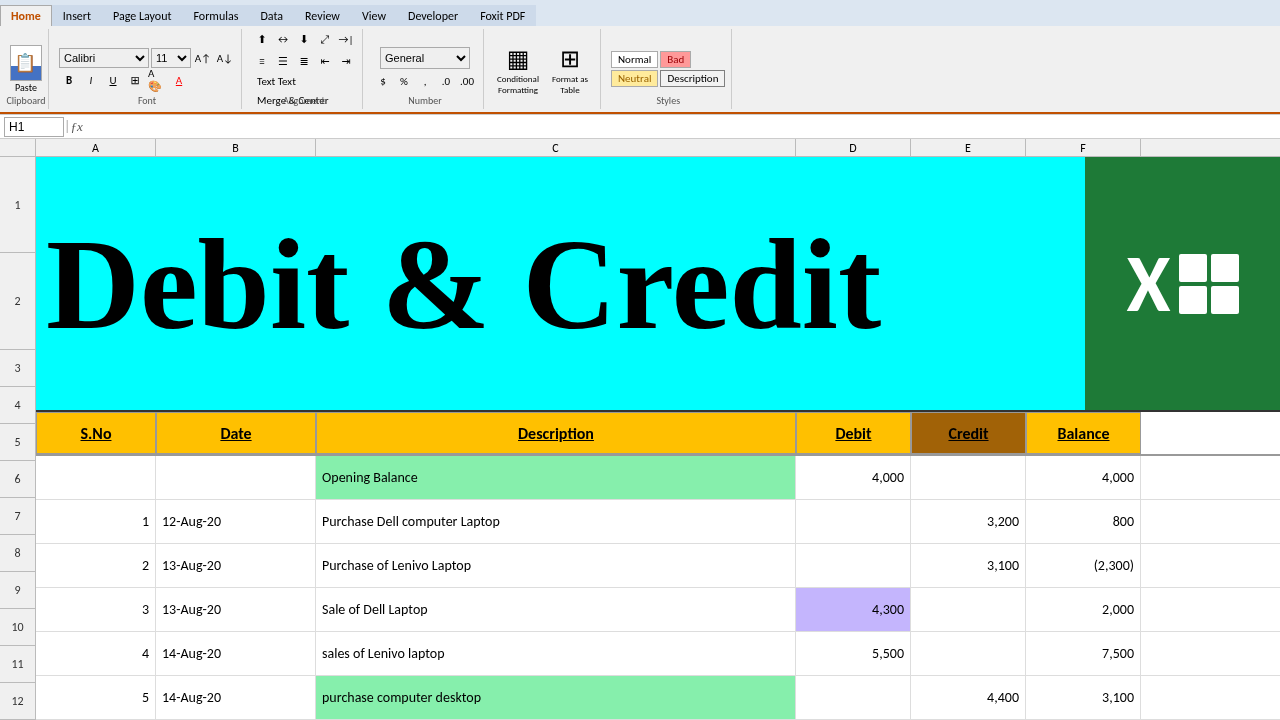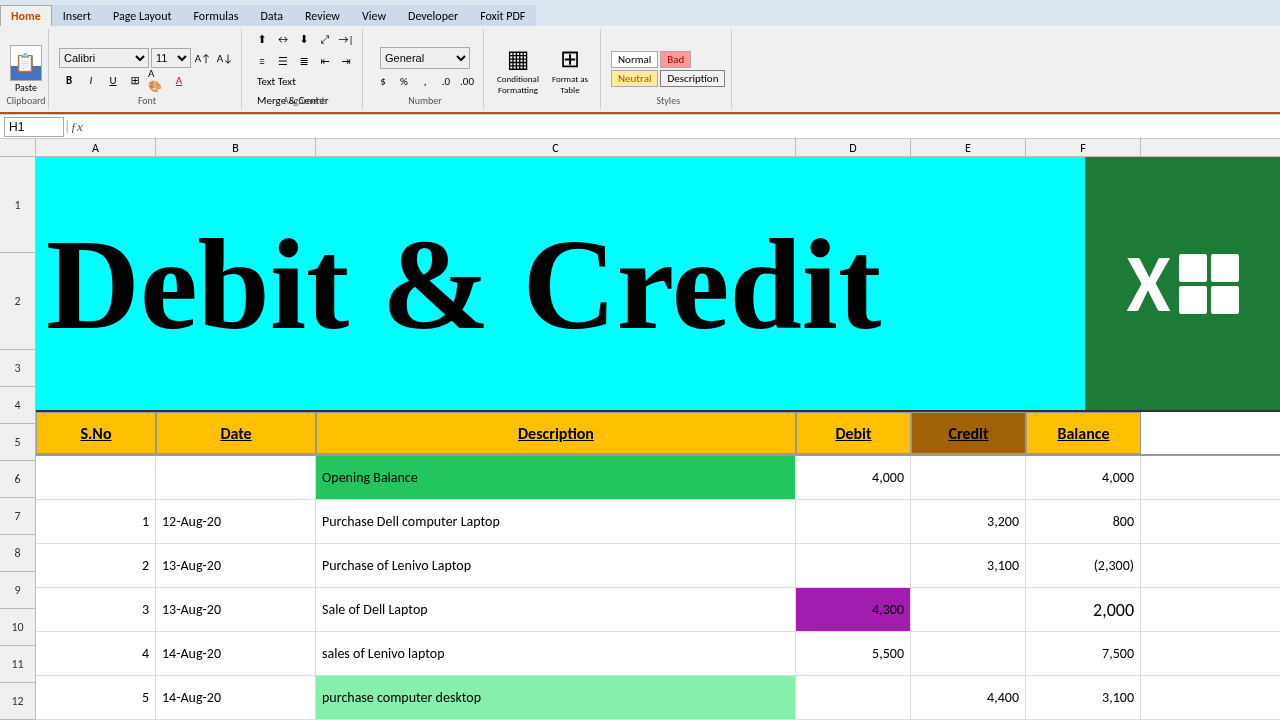--- a/index.html
+++ b/index.html
@@ -251,21 +251,21 @@
         <div style="width:480px;min-width:480px;background:#ffc000;border:1px solid #999;display:flex;align-items:center;justify-content:center;font-weight:bold;font-size:16px;text-decoration:underline;">Description</div>
         <div style="width:115px;min-width:115px;background:#ffc000;border:1px solid #999;display:flex;align-items:center;justify-content:center;font-weight:bold;font-size:16px;text-decoration:underline;">Debit</div>
         <div style="width:115px;min-width:115px;background:#a16207;border:1px solid #999;display:flex;align-items:center;justify-content:center;font-weight:bold;font-size:16px;text-decoration:underline;">Credit</div>
         <div style="width:115px;min-width:115px;background:#ffc000;border:1px solid #999;display:flex;align-items:center;justify-content:center;font-weight:bold;font-size:16px;text-decoration:underline;">Balance</div>
       </div>
 
       <div id="data-rows">
       <div style="display: flex; height: 44px; border-bottom: 1px solid rgb(221, 221, 221);">
             <div style="width: 120px; min-width: 120px; border-right: 1px solid rgb(221, 221, 221); display: flex; align-items: center; justify-content: flex-end; padding: 2px 6px; font-size: 14px; background: rgb(255, 255, 255);"></div>
             <div style="width: 160px; min-width: 160px; border-right: 1px solid rgb(221, 221, 221); display: flex; align-items: center; justify-content: flex-start; padding: 2px 6px; font-size: 14px; background: rgb(255, 255, 255);"></div>
-            <div style="width: 480px; min-width: 480px; border-right: 1px solid rgb(221, 221, 221); display: flex; align-items: center; justify-content: flex-start; padding: 2px 6px; font-size: 14px; background: #22c55e;">Opening Balance</div>
+            <div style="width: 480px; min-width: 480px; border-right: 1px solid rgb(221, 221, 221); display: flex; align-items: center; justify-content: flex-start; padding: 2px 6px; font-size: 14px; background: #86efac;">Opening Balance</div>
             <div style="width: 115px; min-width: 115px; border-right: 1px solid rgb(221, 221, 221); display: flex; align-items: center; justify-content: flex-end; padding: 2px 6px; font-size: 14px; background: rgb(255, 255, 255);">4,000</div>
             <div style="width: 115px; min-width: 115px; border-right: 1px solid rgb(221, 221, 221); display: flex; align-items: center; justify-content: flex-end; padding: 2px 6px; font-size: 14px; background: rgb(255, 255, 255);"></div>
             <div style="width: 115px; min-width: 115px; border-right: 1px solid rgb(221, 221, 221); display: flex; align-items: center; justify-content: flex-end; padding: 2px 6px; font-size: 14px; background: rgb(255, 255, 255);">4,000</div>
           </div>
           <div style="display: flex; height: 44px; border-bottom: 1px solid rgb(221, 221, 221);">
             <div style="width: 120px; min-width: 120px; border-right: 1px solid rgb(221, 221, 221); display: flex; align-items: center; justify-content: flex-end; padding: 2px 6px; font-size: 14px; background: rgb(255, 255, 255);">1</div>
             <div style="width: 160px; min-width: 160px; border-right: 1px solid rgb(221, 221, 221); display: flex; align-items: center; justify-content: flex-start; padding: 2px 6px; font-size: 14px; background: rgb(255, 255, 255);">12-Aug-20</div>
             <div style="width: 480px; min-width: 480px; border-right: 1px solid rgb(221, 221, 221); display: flex; align-items: center; justify-content: flex-start; padding: 2px 6px; font-size: 14px; background: rgb(255, 255, 255);">Purchase Dell computer Laptop</div>
             <div style="width: 115px; min-width: 115px; border-right: 1px solid rgb(221, 221, 221); display: flex; align-items: center; justify-content: flex-end; padding: 2px 6px; font-size: 14px; background: rgb(255, 255, 255);"></div>
             <div style="width: 115px; min-width: 115px; border-right: 1px solid rgb(221, 221, 221); display: flex; align-items: center; justify-content: flex-end; padding: 2px 6px; font-size: 14px; background: rgb(255, 255, 255);">3,200</div>
@@ -276,23 +276,23 @@
             <div style="width: 160px; min-width: 160px; border-right: 1px solid rgb(221, 221, 221); display: flex; align-items: center; justify-content: flex-start; padding: 2px 6px; font-size: 14px; background: rgb(255, 255, 255);">13-Aug-20</div>
             <div style="width: 480px; min-width: 480px; border-right: 1px solid rgb(221, 221, 221); display: flex; align-items: center; justify-content: flex-start; padding: 2px 6px; font-size: 14px; background: rgb(255, 255, 255);">Purchase of Lenivo Laptop</div>
             <div style="width: 115px; min-width: 115px; border-right: 1px solid rgb(221, 221, 221); display: flex; align-items: center; justify-content: flex-end; padding: 2px 6px; font-size: 14px; background: rgb(255, 255, 255);"></div>
             <div style="width: 115px; min-width: 115px; border-right: 1px solid rgb(221, 221, 221); display: flex; align-items: center; justify-content: flex-end; padding: 2px 6px; font-size: 14px; background: rgb(255, 255, 255);">3,100</div>
             <div style="width: 115px; min-width: 115px; border-right: 1px solid rgb(221, 221, 221); display: flex; align-items: center; justify-content: flex-end; padding: 2px 6px; font-size: 14px; background: rgb(255, 255, 255);">(2,300)</div>
           </div>
           <div style="display: flex; height: 44px; border-bottom: 1px solid rgb(221, 221, 221);">
             <div style="width: 120px; min-width: 120px; border-right: 1px solid rgb(221, 221, 221); display: flex; align-items: center; justify-content: flex-end; padding: 2px 6px; font-size: 14px; background: rgb(255, 255, 255);">3</div>
             <div style="width: 160px; min-width: 160px; border-right: 1px solid rgb(221, 221, 221); display: flex; align-items: center; justify-content: flex-start; padding: 2px 6px; font-size: 14px; background: rgb(255, 255, 255);">13-Aug-20</div>
             <div style="width: 480px; min-width: 480px; border-right: 1px solid rgb(221, 221, 221); display: flex; align-items: center; justify-content: flex-start; padding: 2px 6px; font-size: 14px; background: rgb(255, 255, 255);">Sale of Dell Laptop</div>
-            <div style="width: 115px; min-width: 115px; border-right: 1px solid rgb(221, 221, 221); display: flex; align-items: center; justify-content: flex-end; padding: 2px 6px; font-size: 14px; background: #a21caf;">4,300</div>
-            <div style="width: 115px; min-width: 115px; border-right: 1px solid rgb(221, 221, 221); display: flex; align-items: center; justify-content: flex-end; padding: 2px 6px; font-size: 14px; background: rgb(255, 255, 255);"></div>
-            <div style="width: 115px; min-width: 115px; border-right: 1px solid rgb(221, 221, 221); display: flex; align-items: center; justify-content: flex-end; padding: 2px 6px; font-size: 18px; background: rgb(255, 255, 255);">2,000</div>
+            <div style="width: 115px; min-width: 115px; border-right: 1px solid rgb(221, 221, 221); display: flex; align-items: center; justify-content: flex-end; padding: 2px 6px; font-size: 14px; background: #c4b5fd;">4,300</div>
+            <div style="width: 115px; min-width: 115px; border-right: 1px solid rgb(221, 221, 221); display: flex; align-items: center; justify-content: flex-end; padding: 2px 6px; font-size: 14px; background: rgb(255, 255, 255);"></div>
+            <div style="width: 115px; min-width: 115px; border-right: 1px solid rgb(221, 221, 221); display: flex; align-items: center; justify-content: flex-end; padding: 2px 6px; font-size: 14px; background: rgb(255, 255, 255);">2,000</div>
           </div>
           <div style="display: flex; height: 44px; border-bottom: 1px solid rgb(221, 221, 221);">
             <div style="width: 120px; min-width: 120px; border-right: 1px solid rgb(221, 221, 221); display: flex; align-items: center; justify-content: flex-end; padding: 2px 6px; font-size: 14px; background: rgb(255, 255, 255);">4</div>
             <div style="width: 160px; min-width: 160px; border-right: 1px solid rgb(221, 221, 221); display: flex; align-items: center; justify-content: flex-start; padding: 2px 6px; font-size: 14px; background: rgb(255, 255, 255);">14-Aug-20</div>
             <div style="width: 480px; min-width: 480px; border-right: 1px solid rgb(221, 221, 221); display: flex; align-items: center; justify-content: flex-start; padding: 2px 6px; font-size: 14px; background: rgb(255, 255, 255);">sales of Lenivo laptop</div>
             <div style="width: 115px; min-width: 115px; border-right: 1px solid rgb(221, 221, 221); display: flex; align-items: center; justify-content: flex-end; padding: 2px 6px; font-size: 14px; background: rgb(255, 255, 255);">5,500</div>
             <div style="width: 115px; min-width: 115px; border-right: 1px solid rgb(221, 221, 221); display: flex; align-items: center; justify-content: flex-end; padding: 2px 6px; font-size: 14px; background: rgb(255, 255, 255);"></div>
             <div style="width: 115px; min-width: 115px; border-right: 1px solid rgb(221, 221, 221); display: flex; align-items: center; justify-content: flex-end; padding: 2px 6px; font-size: 14px; background: rgb(255, 255, 255);">7,500</div>
           </div>
           <div style="display: flex; height: 44px; border-bottom: 1px solid rgb(221, 221, 221);">

